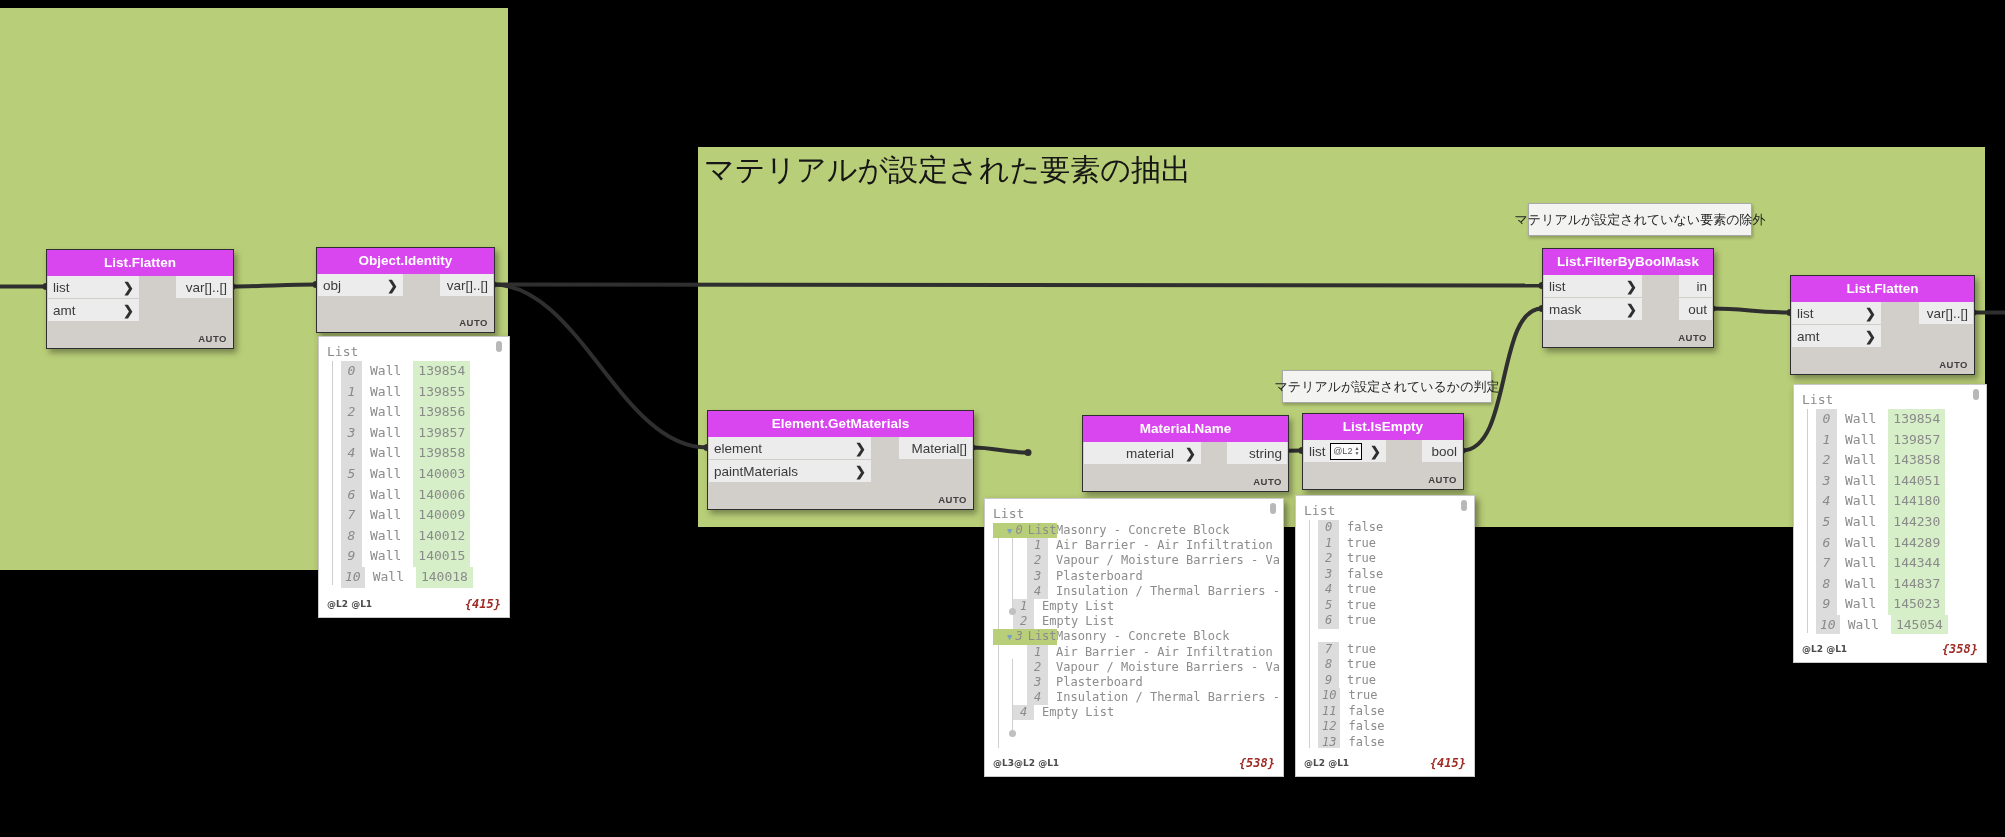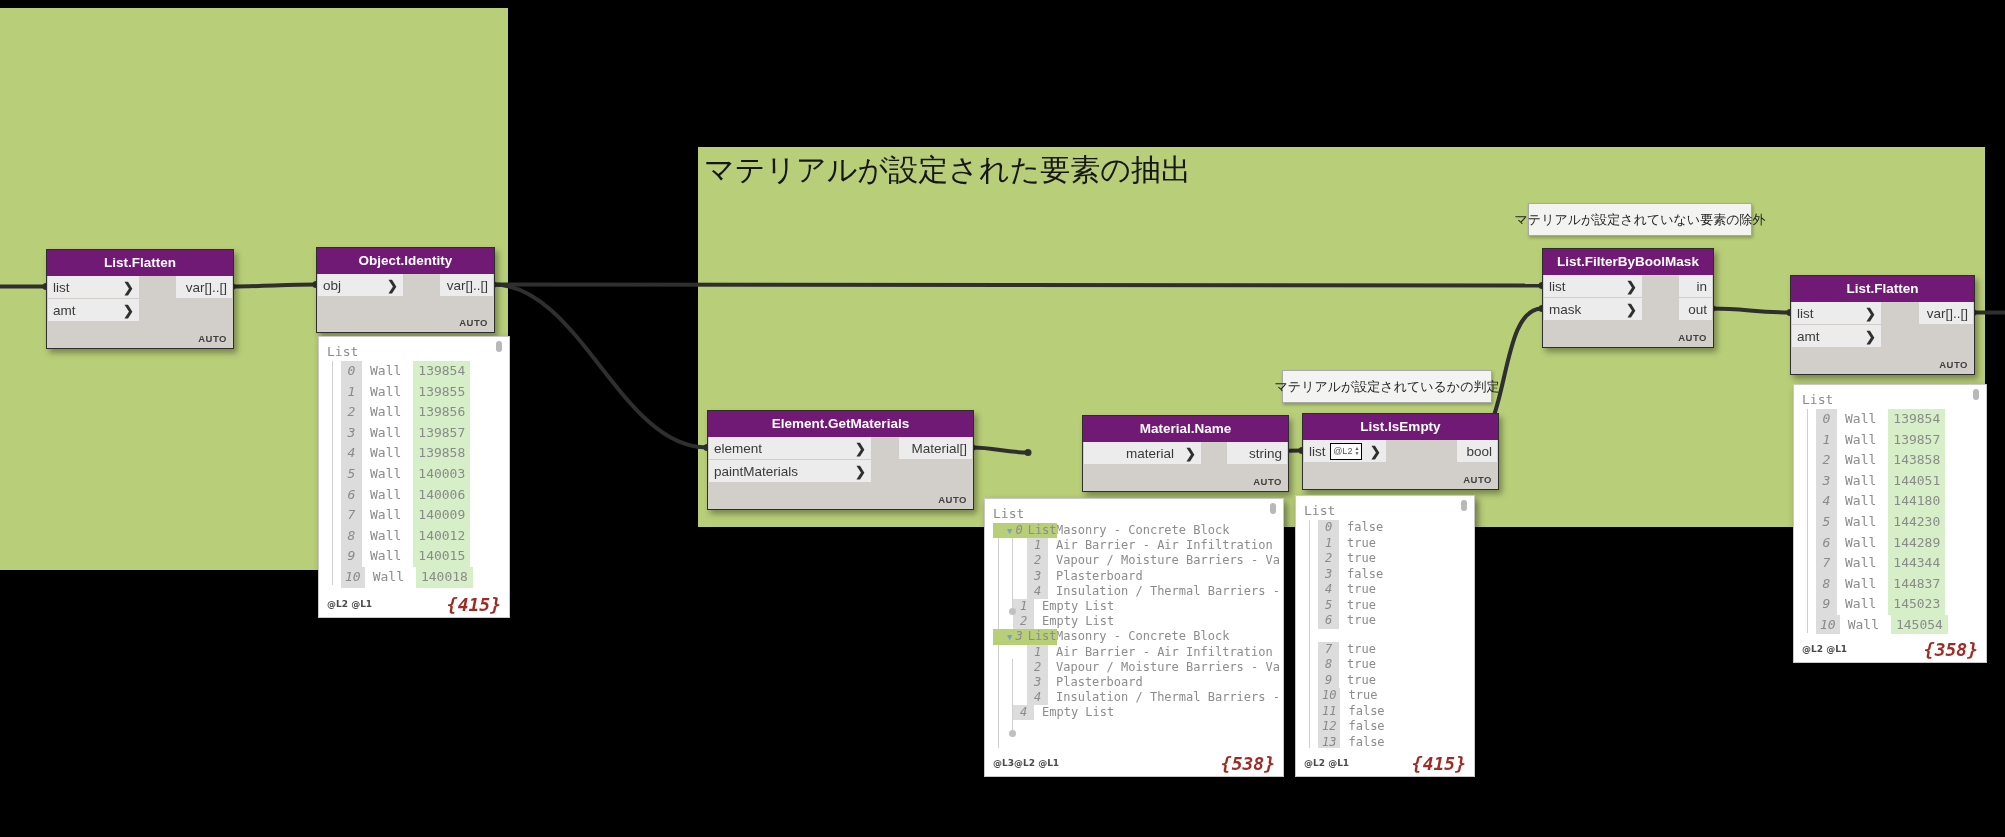--- a/index.html
+++ b/index.html
@@ -7,21 +7,21 @@
           font-family:"Liberation Sans",sans-serif;}
   .group{position:absolute;background:#b9ce78;z-index:1;}
   .group-title{font-size:30px;color:#161616;padding:4px 0 0 6px;line-height:38px;
                white-space:nowrap;overflow:hidden;}
   #wires{position:absolute;left:0;top:0;z-index:2;}
   .note{position:absolute;z-index:4;background:#f3f3f1;border:1px solid #a8a8a8;
         color:#1d1d1d;font-size:13px;display:flex;align-items:center;justify-content:center;
         box-shadow:1px 2px 3px rgba(0,0,0,.25);white-space:nowrap;}
   .node{position:absolute;z-index:3;background:#d2cec9;border:1px solid #2e2e2e;
         box-shadow:3px 4px 6px rgba(0,0,0,.35);}
-  .node-header{position:absolute;left:0;top:0;right:0;height:26px;background:#701a75;color:#fff;
+  .node-header{position:absolute;left:0;top:0;right:0;height:26px;background:#d946ef;color:#fff;
         font-weight:bold;font-size:13.5px;text-align:center;line-height:26px;white-space:nowrap;}
   .port{position:absolute;height:22px;background:#ececec;display:flex;align-items:center;
         font-size:13.5px;color:#3a3a3a;padding:0 5px;box-sizing:border-box;white-space:nowrap;}
   .port.in{left:1px;justify-content:space-between;}
   .port.out{right:1px;justify-content:flex-end;}
   .chevron{font-weight:bold;color:#2f2f2f;font-size:13px;margin-left:6px;}
   .lacing{position:absolute;right:6px;bottom:4px;font-size:9.5px;font-weight:bold;color:#3f3f3f;
           letter-spacing:.5px;}
   .level-widget{display:inline-flex;align-items:center;border:1px solid #000000;background:#fbfbfb;
           padding:0 2px;margin-left:3px;height:15px;}
@@ -40,21 +40,21 @@
   .brow.item{padding-left:34px;}
   .brow.empty{padding-left:20px;}
   .idx{display:inline-block;background:#dcdcdc;color:#8a8a8a;font-style:italic;
        padding:0 4px;margin-right:8px;text-align:center;min-width:13px;}
   .val{display:inline-block;background:#d6efc8;color:#8a8a8a;padding:0 5px;margin-left:12px;}
   .tri{color:#7aa0c4;font-size:9px;margin-right:3px;}
   .gidx{font-style:italic;margin-right:5px;}
   .bubble-footer{position:absolute;left:0;right:0;bottom:0;height:26px;padding:0 8px;
        display:flex;justify-content:space-between;align-items:center;background:#fff;}
   .levels{font-family:"DejaVu Sans",sans-serif;font-size:9px;font-weight:bold;color:#4a4a4a;}
-  .count{font-size:18px;font-weight:bold;font-style:italic;color:#9e2b25;}
+  .count{font-size:12px;font-weight:bold;font-style:italic;color:#9e2b25;}
   .guide{position:absolute;width:1px;background:#cfcfcf;}
   .gdot{position:absolute;bottom:-4px;left:-3px;width:7px;height:7px;border-radius:50%;background:#c0c0c0;}
   .pin{position:absolute;top:4px;right:7px;width:6px;height:11px;border-radius:3px;background:#b8b8b8;}
 </style>
 </head>
 <body>
 
 <div id="canvas">
   <div class="group" id="group-left" style="left:0;top:8px;width:508px;height:562px;"></div>
   <div class="group" id="group-main" style="left:698px;top:147px;width:1287px;height:380px;">
@@ -140,21 +140,21 @@
         <div class="node-header">Material.Name</div>
         <div class="port in" style="top: 26px; width: 117px; padding-left: 42px;">
           <span>material</span>
           <span class="chevron">❯</span>
         </div>
         <div class="port out" style="top: 26px; width: 60px;">
           <span>string</span>
         </div>
         <span class="lacing">AUTO</span>
       </div>
-      <div class="node" style="left: 1302px; top: 413px; width: 160px; height: 75px; padding-left: 35px;">
+      <div class="node" style="left: 1302px; top: 413px; width: 160px; height: 75px;">
         <div class="node-header">List.IsEmpty</div>
         <div class="port in" style="top: 26px; width: 82px;">
           <span>list</span>
           <span class="level-widget">
             <span class="level-text">@L2</span>
             <span class="spinner">
               <span>▲</span>
               <span>▼</span>
             </span>
           </span>

